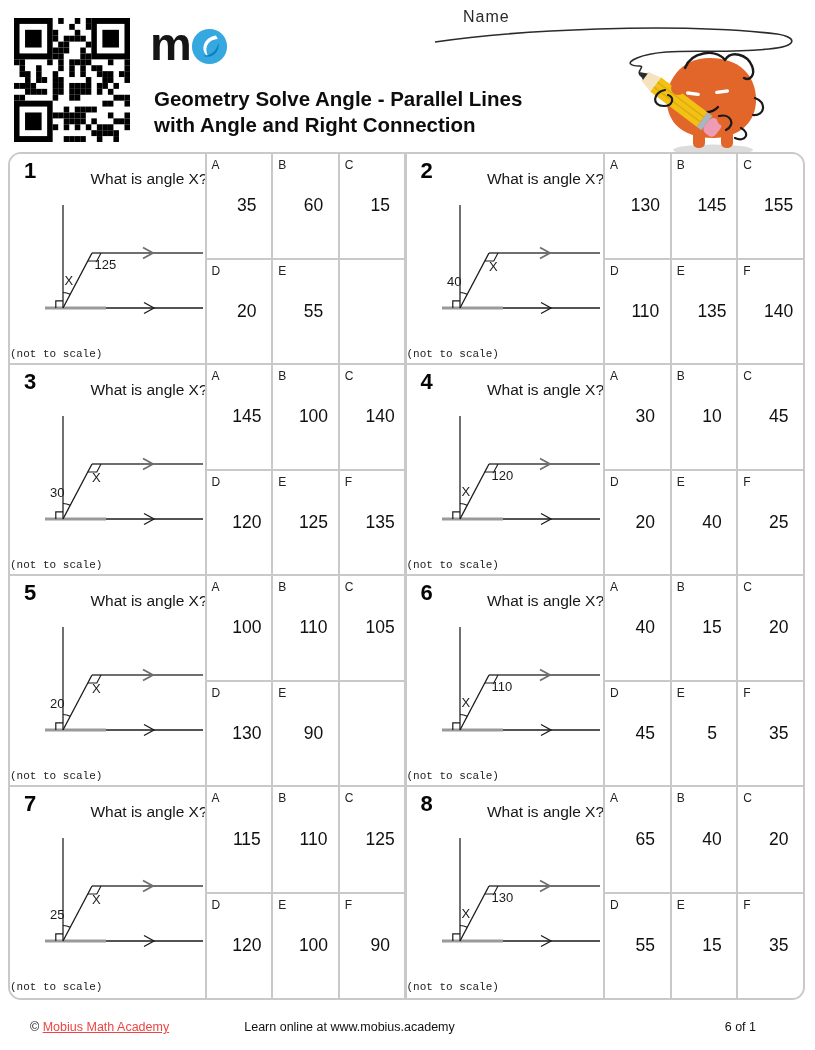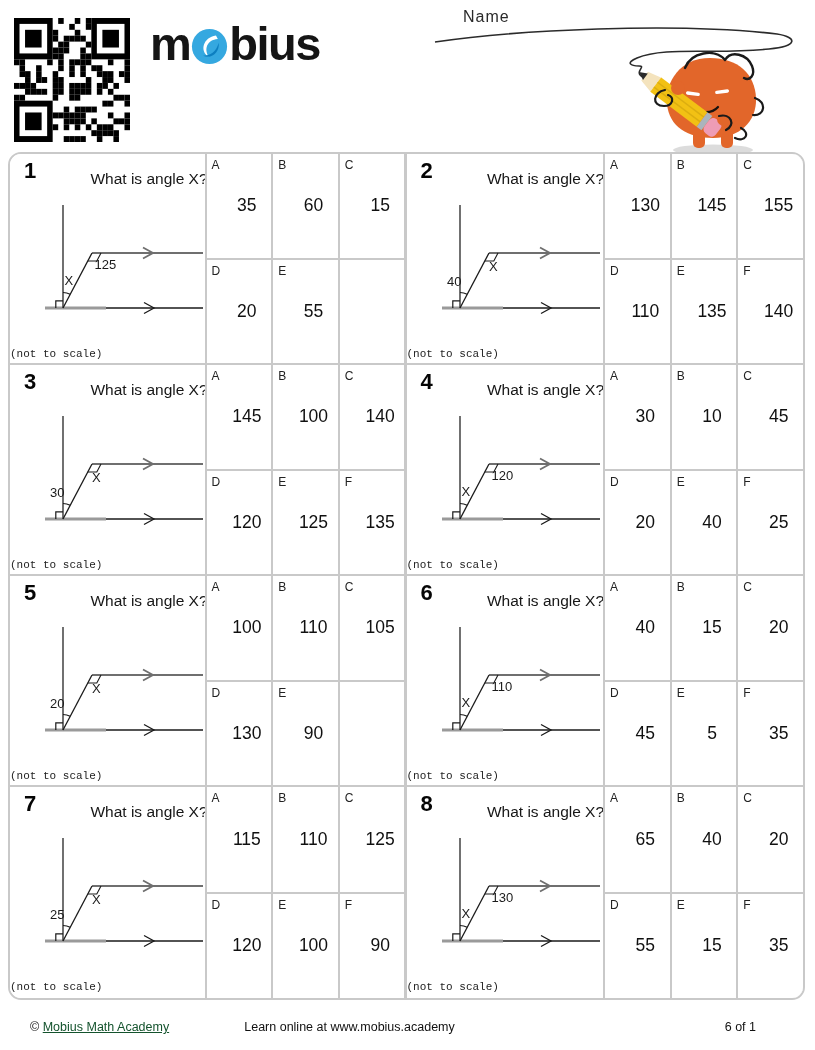--- a/index.html
+++ b/index.html
@@ -36,21 +36,21 @@
            border-left:2px solid #c9c9c9;display:grid;
            grid-template-columns:repeat(3,1fr);grid-template-rows:1fr 1fr;
            gap:2px;background:#c9c9c9;}
   .acell{position:relative;background:#fff;}
   .aletter{position:absolute;left:5px;top:4px;font-size:12px;color:#222;}
   .avalue{position:absolute;inset:0;display:flex;align-items:center;justify-content:center;
           padding-left:16px;font-size:17.5px;color:#101010;}
 
   
   .footer-left{position:absolute;left:30px;top:1020px;font-size:12.5px;color:#111;}
-  .footer-left a{color:#14532d;}
+  .footer-left a{color:#ef4444;}
   .footer-center{position:absolute;left:0;top:1020px;width:699px;text-align:center;
                  font-size:12.5px;color:#111;}
   .footer-right{position:absolute;right:59px;top:1020px;font-size:12.5px;color:#111;}
 </style>
 </head>
 <body>
 
 <div class="page">
 
   <svg class="qr" id="qr" viewBox="0 0 21 21" preserveAspectRatio="none">
@@ -202,23 +202,26 @@
      <rect x="2" y="16" width="3" height="3" fill="#000"></rect>
     </svg>
 
   <div class="logo">
     <span>m</span>
     <svg class="logo-o" viewBox="0 0 40 40">
       <circle cx="20" cy="20" r="19" fill="#35a8e0"></circle>
       <path d="M27 8 C13 10 9 25 19 31 C14 23 17 13 29 12 Z" fill="#ffffff"></path>
       <path d="M13 30 C23 34 31 26 30 16 C27 26 21 30 13 30 Z" fill="#0d7fc0"></path>
     </svg>
-    <span>bius</span>
   </div>
 
+  <div class="title">
+    <div>Geometry Solve Angle - Parallel Lines</div>
+    <div>with Angle and Right Connection</div>
+  </div>
 
   <div class="name-label">Name</div>
 
   <svg class="decor" viewBox="0 0 390 160">
     <path d="M10 42 C90 30 250 22 352 34 C372 37 374 46 344 49
              C290 55 240 46 212 58 C200 63 206 66 214 66 C222 66 208 72 218 77" fill="none" stroke="#2b2b2b" stroke-width="1.6"></path>
     <ellipse cx="288" cy="150" rx="40" ry="5.5" fill="#dcdcdc"></ellipse>
     <rect x="268" y="124" width="12" height="24" rx="5" fill="#e2662a"></rect>
     <rect x="296" y="124" width="12" height="24" rx="5" fill="#e2662a"></rect>
     <path d="M285 58 C255 58 240 82 242 104 C244 126 262 138 288 138

